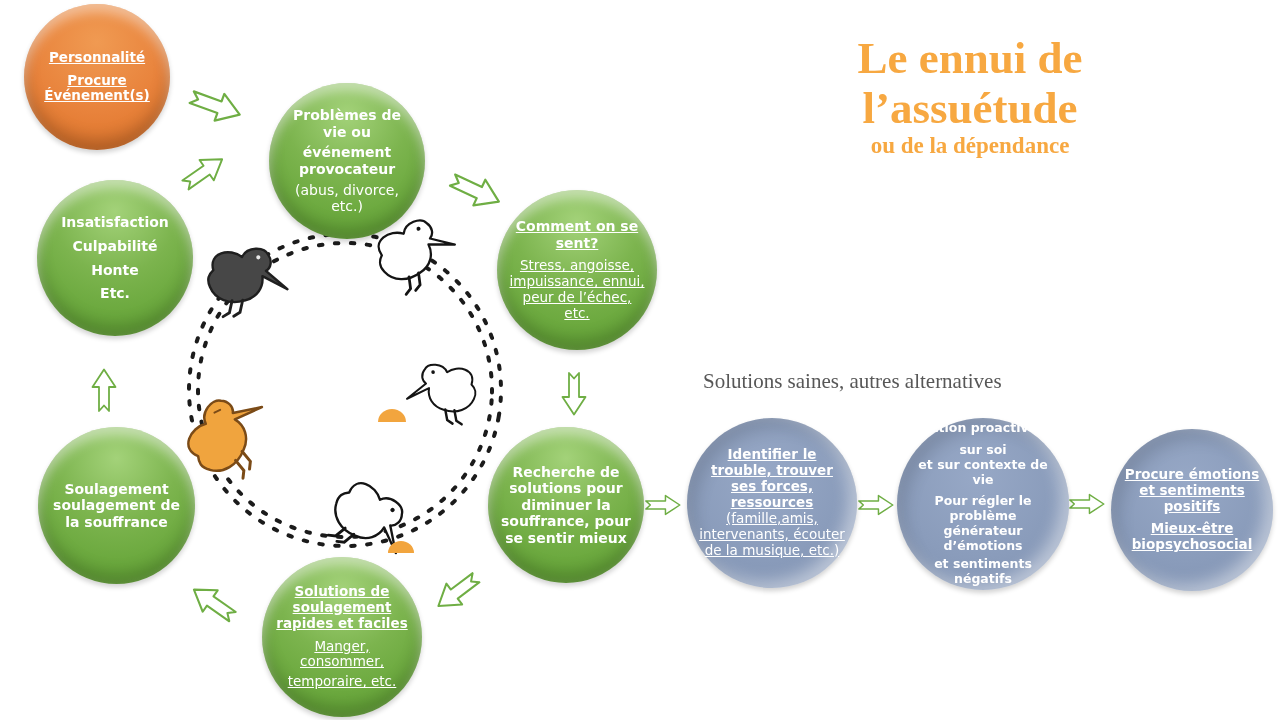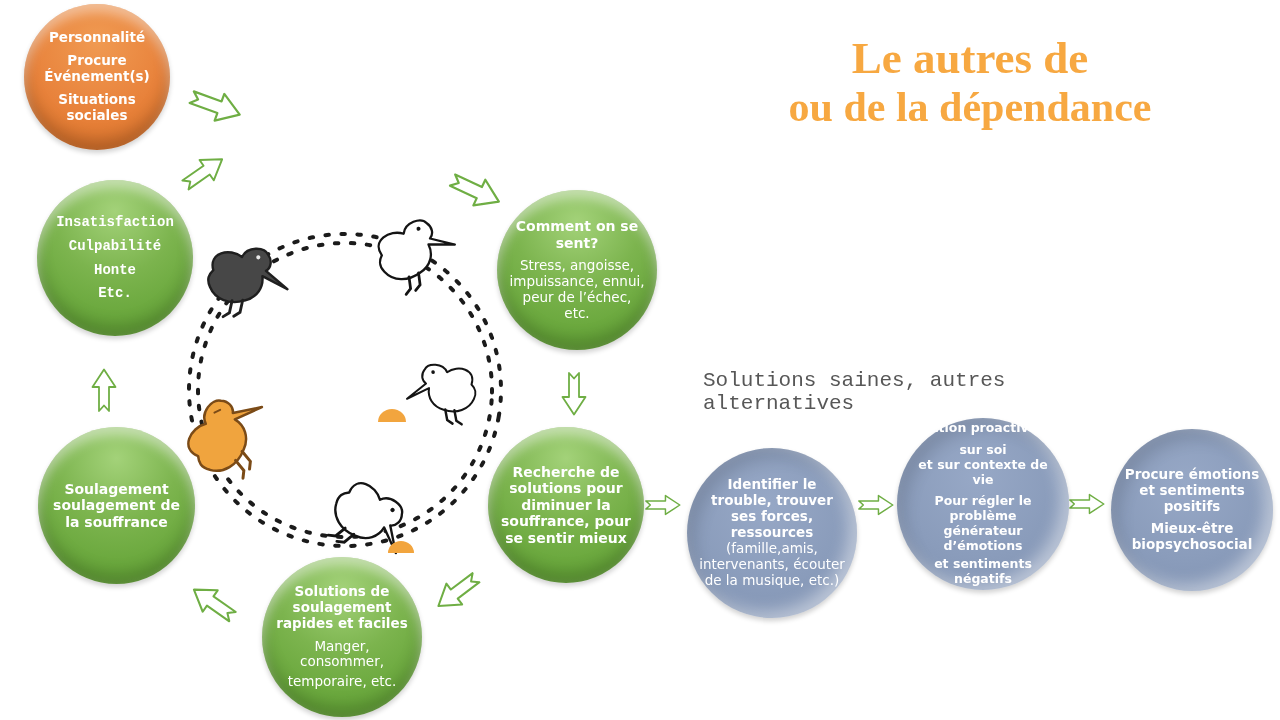--- a/index.html
+++ b/index.html
@@ -11,38 +11,39 @@
   .green{background:radial-gradient(circle at 50% 20%,#a3d279 0%,#7cb44e 42%,#66a539 78%,#73ad46 100%);
          box-shadow:inset 0 8px 12px rgba(255,255,255,.5), inset 0 -10px 16px rgba(0,0,0,.2), 0 3px 5px rgba(0,0,0,.18);}
   .orange{background:radial-gradient(circle at 50% 26%,#f09a52 0%,#e8823b 55%,#da6f24 100%);
          box-shadow:inset 0 8px 12px rgba(255,255,255,.45), inset 0 -10px 16px rgba(0,0,0,.22), 0 3px 5px rgba(0,0,0,.18);}
   .blue{background:radial-gradient(circle at 46% 34%,#97a8c6 0%,#8a9cbb 55%,#7e90b0 100%);
         box-shadow:inset -8px -6px 16px rgba(255,255,255,.45), inset 8px 10px 16px rgba(0,0,0,.12), 0 3px 5px rgba(0,0,0,.18);}
   .b{font-weight:bold;}
   .t{width:100%;}
   .gap{margin-top:7px;}
   .gap2{margin-top:4px;}
-  .fs14{font-size:14px;} .fs13{font-size:13.5px;} .fs12{font-size:12.5px;}
+  .fs14{font-size:14px;} .fs13{font-size:13.5px;text-decoration:underline;} .fs12{font-size:12.5px;}
   .title{position:absolute;left:788px;top:34px;width:364px;text-align:center;
          font-family:"Liberation Serif",serif;font-weight:bold;color:#f7a841;line-height:1.1;}
   .title .l12{font-size:45px;}
-  .title .l3{font-size:42px;}
-  .graylabel{position:absolute;left:703px;top:369px;width:400px;font-family:Liberation Mono, monospace;
+  .title .l3{font-size:23px;}
+  .graylabel{position:absolute;left:703px;top:369px;width:400px;font-family:Liberation Serif, serif;
          font-size:21px;color:#575757;}
   .arrow{position:absolute;}
   .kiwi{position:absolute;}
   .mound{position:absolute;background:#f2a53e;border-radius:50% 50% 0 0/100% 100% 0 0;}
 </style>
 </head>
 <body>
 
 <div class="stage">
 
   <div class="title">
-    <div class="l12">Le autres de</div>
+    <div class="l12">Le ennui de</div>
+    <div class="l12">l’assuétude</div>
     <div class="l3">ou de la dépendance</div>
   </div>
 
   <div class="graylabel">Solutions saines, autres alternatives</div>
 
   <svg class="kiwi" style="left:160px;top:210px;" width="370" height="360" viewBox="0 0 370 360">
     <circle cx="185" cy="180" r="147" fill="none" stroke="#1b1b1b" stroke-width="4" stroke-dasharray="3.5 12.5" stroke-linecap="round" transform="rotate(4 185 180)"></circle>
     <circle cx="185" cy="180" r="156" fill="none" stroke="#1b1b1b" stroke-width="4" stroke-dasharray="3.5 12.5" stroke-linecap="round" transform="rotate(10 185 180)"></circle>
   </svg>
 
@@ -107,51 +108,55 @@
       <polygon points="1,8 25,8 25,1.5 42.5,13 25,24.5 25,18 1,18 6.5,13" fill="#fff" stroke="#6fae44" stroke-width="1.8" stroke-linejoin="round"></polygon>
     </svg>
   <svg class="arrow" style="left:1069px;top:493px;" width="36" height="22" viewBox="0 0 44 26">
       <polygon points="1,8 25,8 25,1.5 42.5,13 25,24.5 25,18 1,18 6.5,13" fill="#fff" stroke="#6fae44" stroke-width="1.8" stroke-linejoin="round"></polygon>
     </svg>
 
   <div class="bubble orange fs13" style="left:24px;top:4px;width:146px;height:146px;">
     <div class="t b">Personnalité</div>
     <div class="t b gap">Procure</div>
     <div class="t b">Événement(s)</div>
-    <div class="t b gap">Situations sociales</div>
   </div>
 
+  <div class="bubble green fs14" style="left:269px;top:83px;width:156px;height:156px;">
+    <div class="t b">Problèmes de vie ou</div>
+    <div class="t b gap2">événement provocateur</div>
+    <div class="t gap2">(abus, divorce, etc.)</div>
+  </div>
 
   <div class="bubble green fs13" style="left:497px;top:190px;width:160px;height:160px;">
     <div class="t b fs14">Comment on se sent?</div>
     <div class="t gap">Stress, angoisse, impuissance, ennui, peur de l’échec, etc.</div>
   </div>
 
-  <div class="bubble green fs14" style="left:37px;top:180px;width:156px;height:156px;font-family:Liberation Mono, monospace;">
+  <div class="bubble green fs14" style="left:37px;top:180px;width:156px;height:156px;">
     <div class="t b">Insatisfaction</div>
     <div class="t b gap">Culpabilité</div>
     <div class="t b gap">Honte</div>
     <div class="t b gap">Etc.</div>
   </div>
 
   <div class="bubble green fs14" style="left:488px;top:427px;width:156px;height:156px;">
     <div class="t b">Recherche de solutions pour diminuer la souffrance, pour se sentir mieux</div>
   </div>
 
   <div class="bubble green fs13" style="left:262px;top:557px;width:160px;height:160px;">
     <div class="t b">Solutions de soulagement rapides et faciles</div>
     <div class="t gap">Manger, consommer,</div>
     <div class="t gap2">temporaire, etc.</div>
   </div>
 
   <div class="bubble green fs14" style="left:38px;top:427px;width:157px;height:157px;">
     <div class="t b">Soulagement soulagement de la souffrance</div>
   </div>
 
-  <div class="bubble blue fs13" style="left:687px;top:448px;width:170px;height:170px;">
+  <div class="bubble blue fs13" style="left:687px;top:418px;width:170px;height:170px;">
     <div class="t b">Identifier le trouble, trouver ses forces, ressources</div>
     <div class="t">(famille,amis, intervenants, écouter de la musique, etc.)</div>
   </div>
 
   <div class="bubble blue fs12" style="left:897px;top:418px;width:172px;height:172px;">
     <div class="t b">Action proactives</div>
     <div class="t b gap">sur soi</div>
     <div class="t b">et sur contexte de vie</div>
     <div class="t b gap">Pour régler le problème générateur d’émotions</div>
     <div class="t b gap2">et sentiments négatifs</div>

